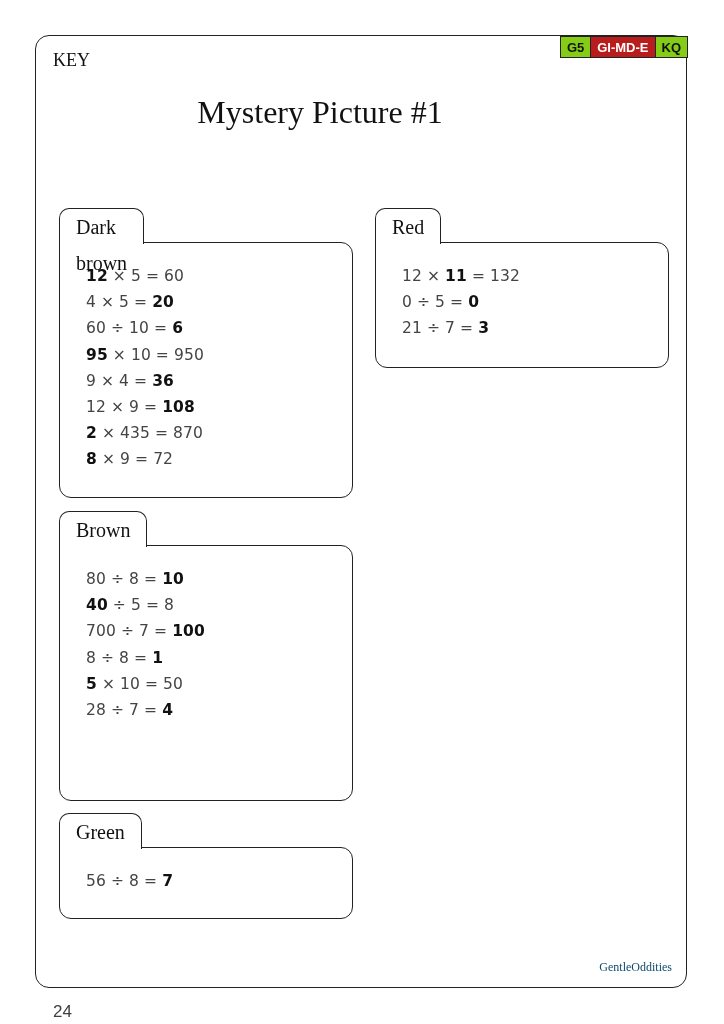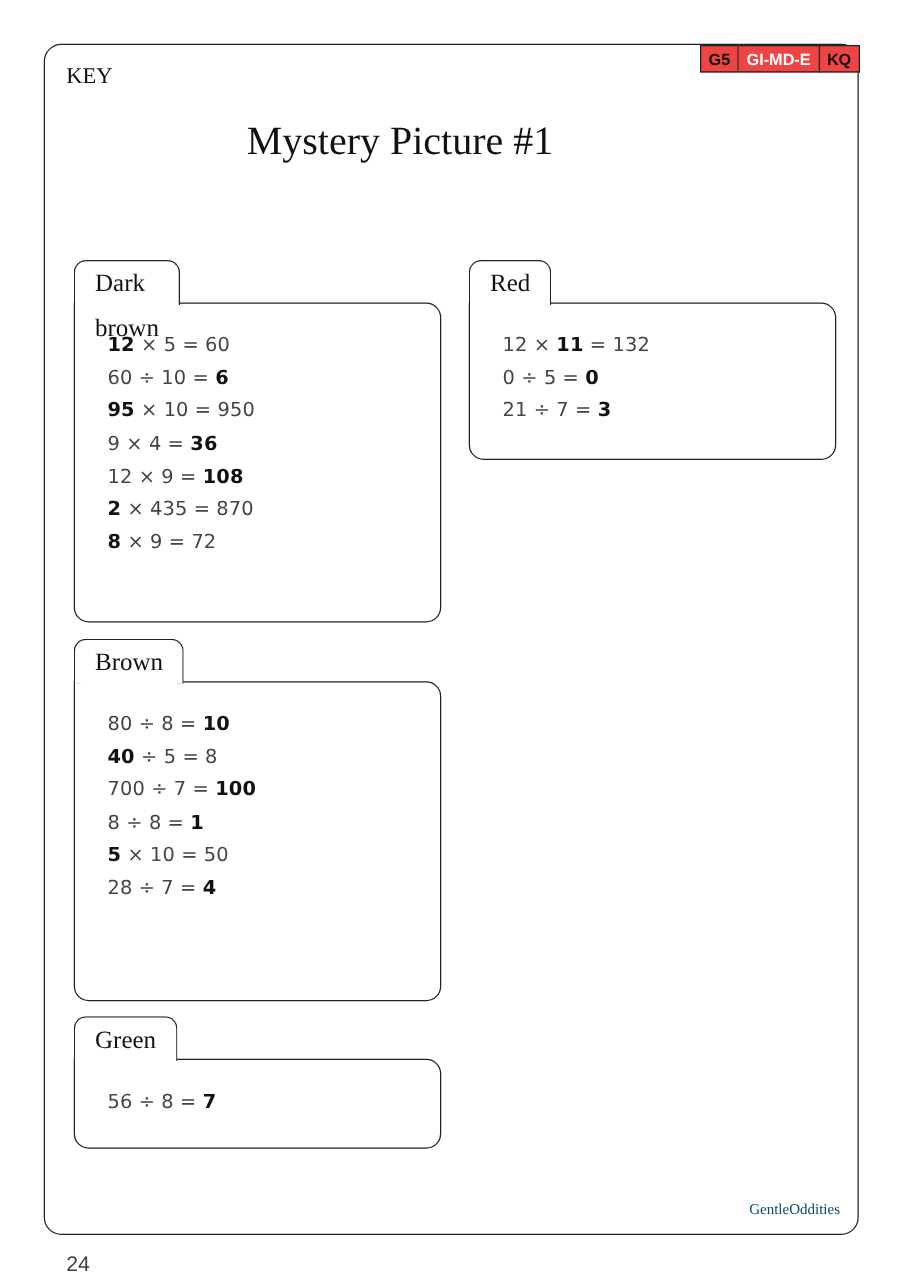--- a/index.html
+++ b/index.html
@@ -5,23 +5,23 @@
   html, body { margin: 0; padding: 0; background: #ffffff; }
   body { width: 724px; height: 1024px; position: relative; overflow: hidden; font-family: "DejaVu Sans", sans-serif; color: #222; }
   .page-frame {
     position: absolute; left: 35px; top: 35px; width: 652px; height: 953px;
     border: 1.5px solid #222; border-radius: 14px; box-sizing: border-box;
   }
   .codes {
     position: absolute; top: 36px; right: 36px; display: flex; height: 22px;
     font-family: "Liberation Sans", sans-serif; font-weight: bold; font-size: 13px;
   }
-  .codes span { display: flex; align-items: center; justify-content: center; border: 1.5px solid #222; box-sizing: border-box; padding: 0 6px; background: #ef4444; color: #111; }
+  .codes span { display: flex; align-items: center; justify-content: center; border: 1.5px solid #222; box-sizing: border-box; padding: 0 6px; background: #84cc16; color: #111; }
   .codes span + span { border-left: none; }
-  .codes .dark { background: #ef4444; color: #fff; }
+  .codes .dark { background: #b91c1c; color: #fff; }
   .key-label { position: absolute; left: 53px; top: 50px; font-family: "Liberation Serif", serif; font-size: 18px; color: #111; }
   .title { position: absolute; left: 0; width: 640px; top: 94px; text-align: center; font-family: "Liberation Serif", serif; font-size: 32px; color: #111; }
   .group { position: absolute; }
   .tab {
     position: absolute; left: 0; top: 0; height: 36px; box-sizing: border-box;
     border: 1.5px solid #222; border-bottom: none; border-radius: 10px 10px 0 0;
     padding: 0 16px; font-family: "Liberation Serif", serif; font-size: 20px;
     line-height: 36px; background: #fff; color: #111; z-index: 2;
   }
   .box {
@@ -46,20 +46,21 @@
 </div>
 
 <div class="key-label">KEY</div>
 <div class="title">Mystery Picture #1</div>
 
 <div class="group" style="left:59px; top:208px;">
   <div class="tab">Dark brown</div>
   <div class="box" style="width:294px; height:256px;">
     <div class="eq-list">
         <div class="eq"><span></span><b>12</b><span> × 5 = 60</span><b></b></div>
+        <div class="eq"><span>4 × 5 = </span><b></b><span></span><b>20</b></div>
         <div class="eq"><span>60 ÷ 10 = </span><b></b><span></span><b>6</b></div>
         <div class="eq"><span></span><b>95</b><span> × 10 = 950</span><b></b></div>
         <div class="eq"><span>9 × 4 = </span><b></b><span></span><b>36</b></div>
         <div class="eq"><span>12 × 9 = </span><b></b><span></span><b>108</b></div>
         <div class="eq"><span></span><b>2</b><span> × 435 = 870</span><b></b></div>
         <div class="eq"><span></span><b>8</b><span> × 9 = 72</span><b></b></div>
       </div>
   </div>
 </div>
 

